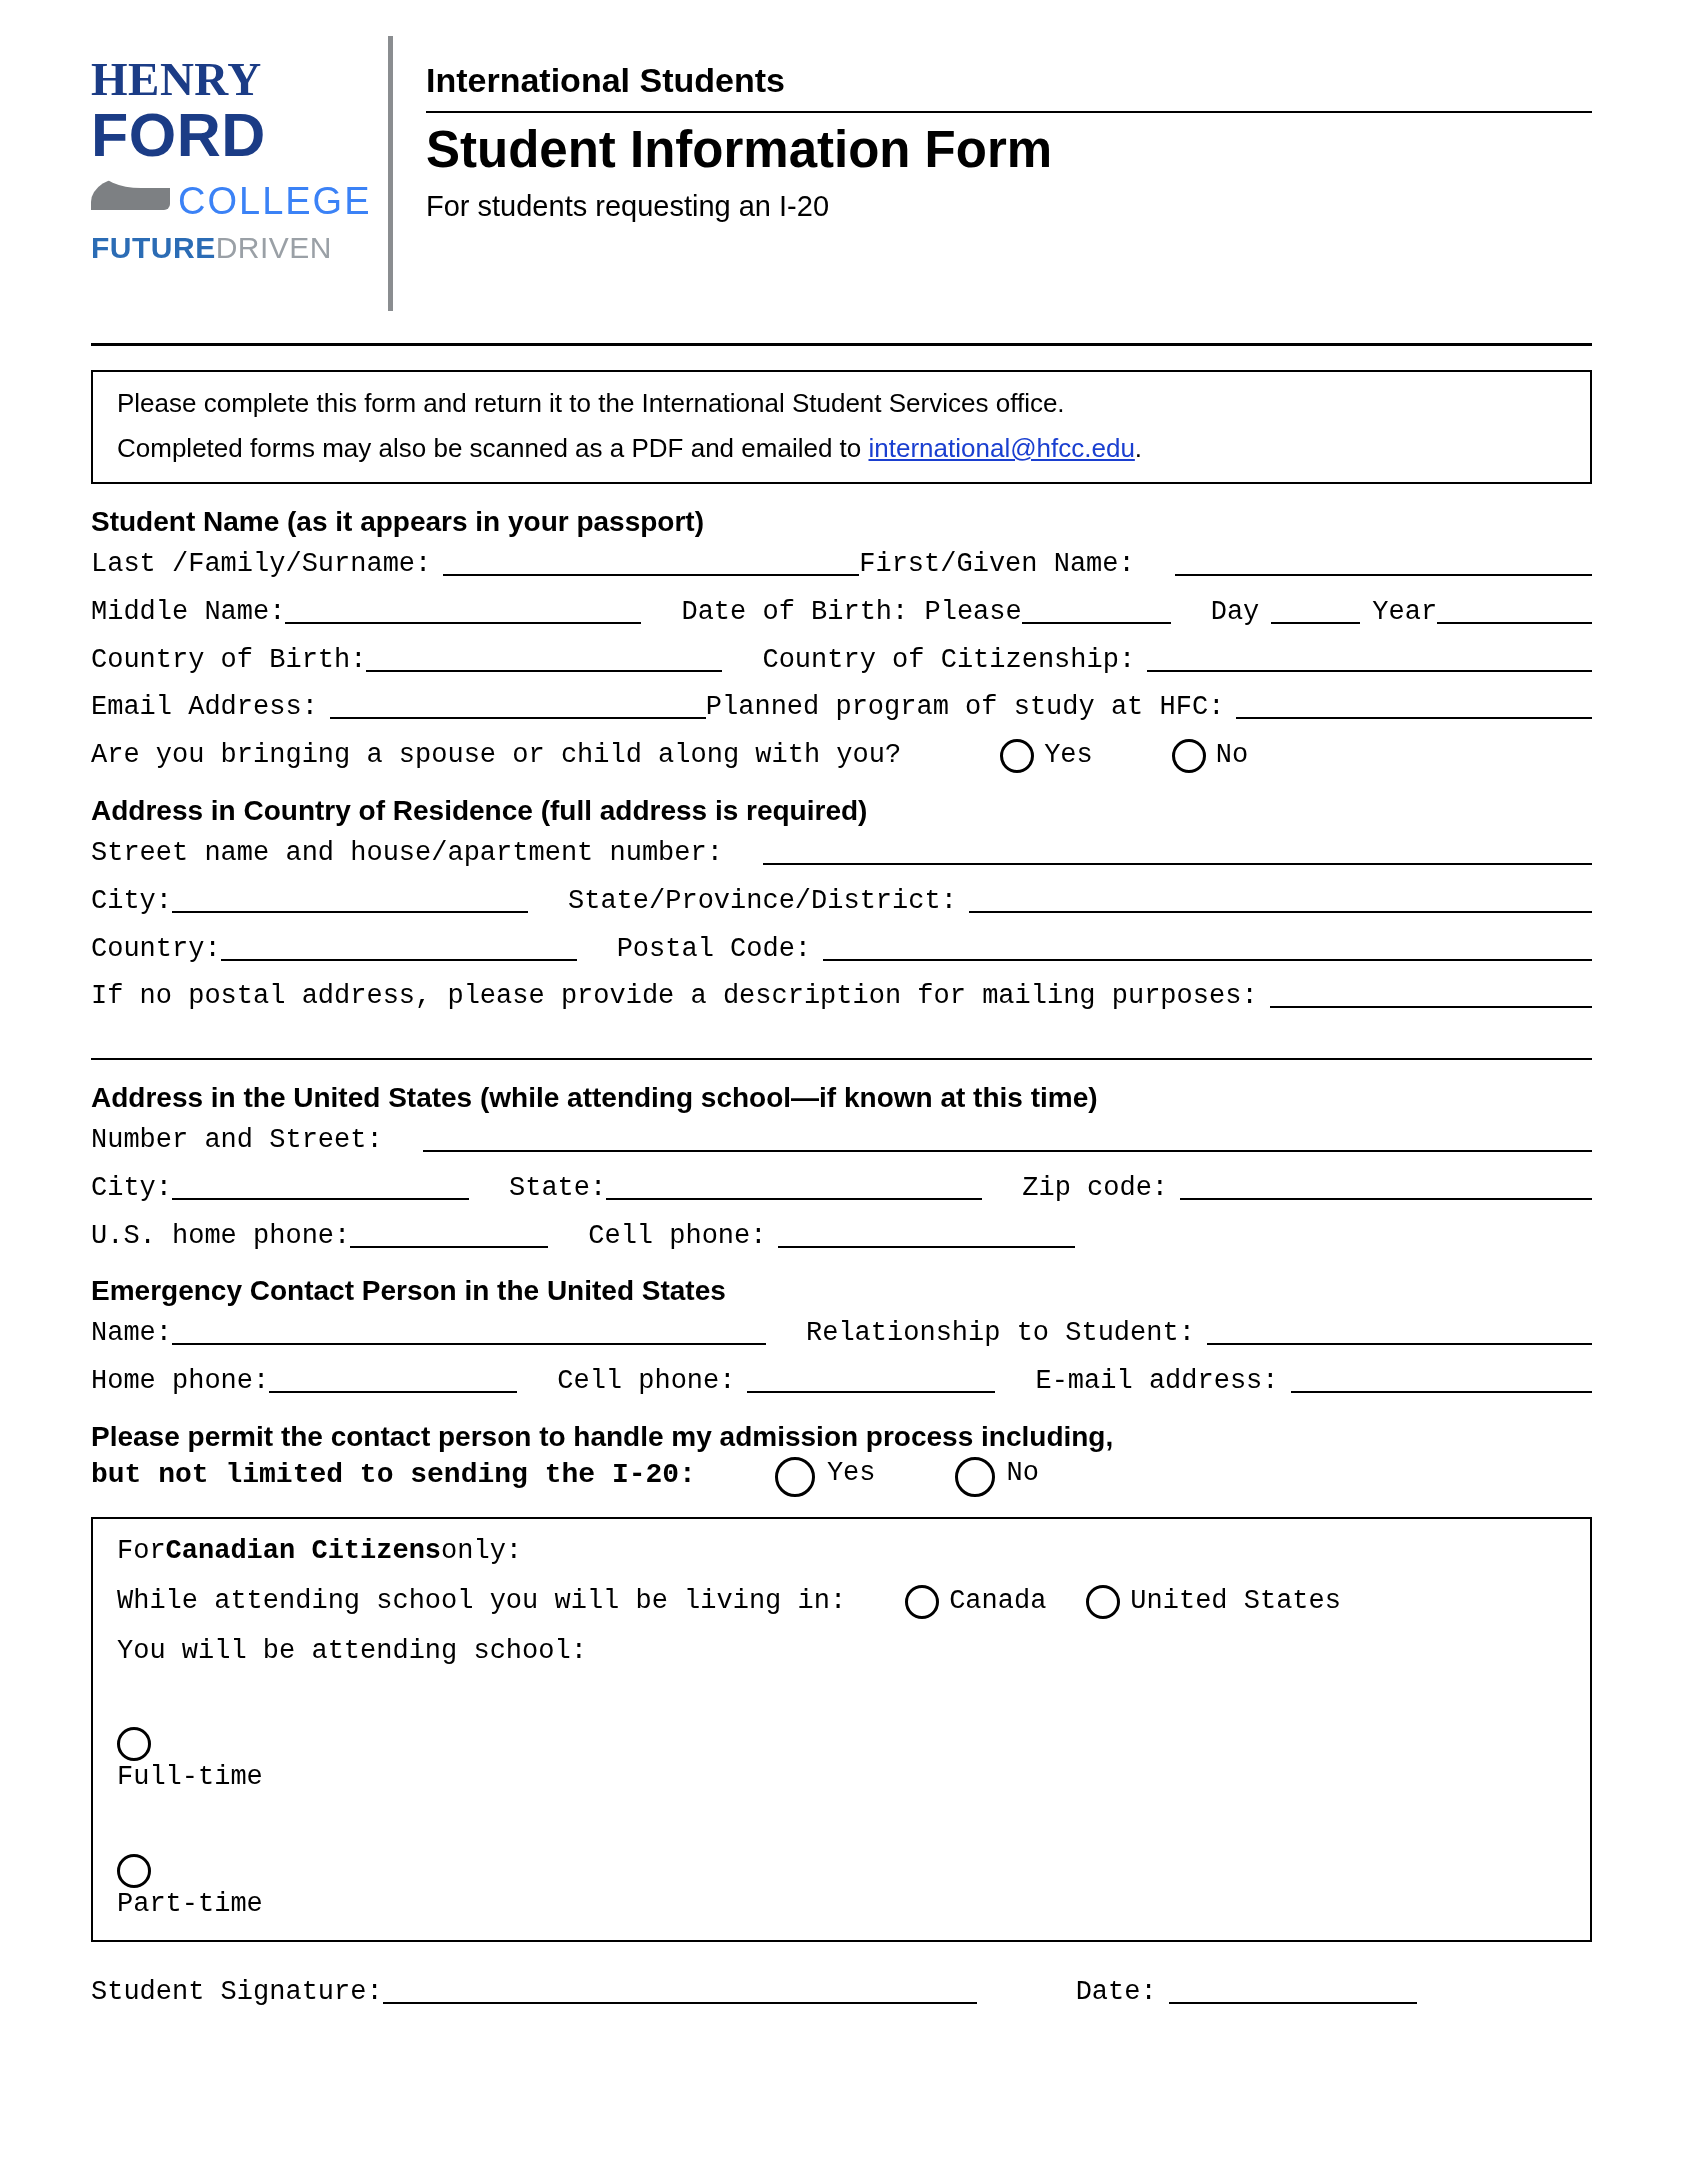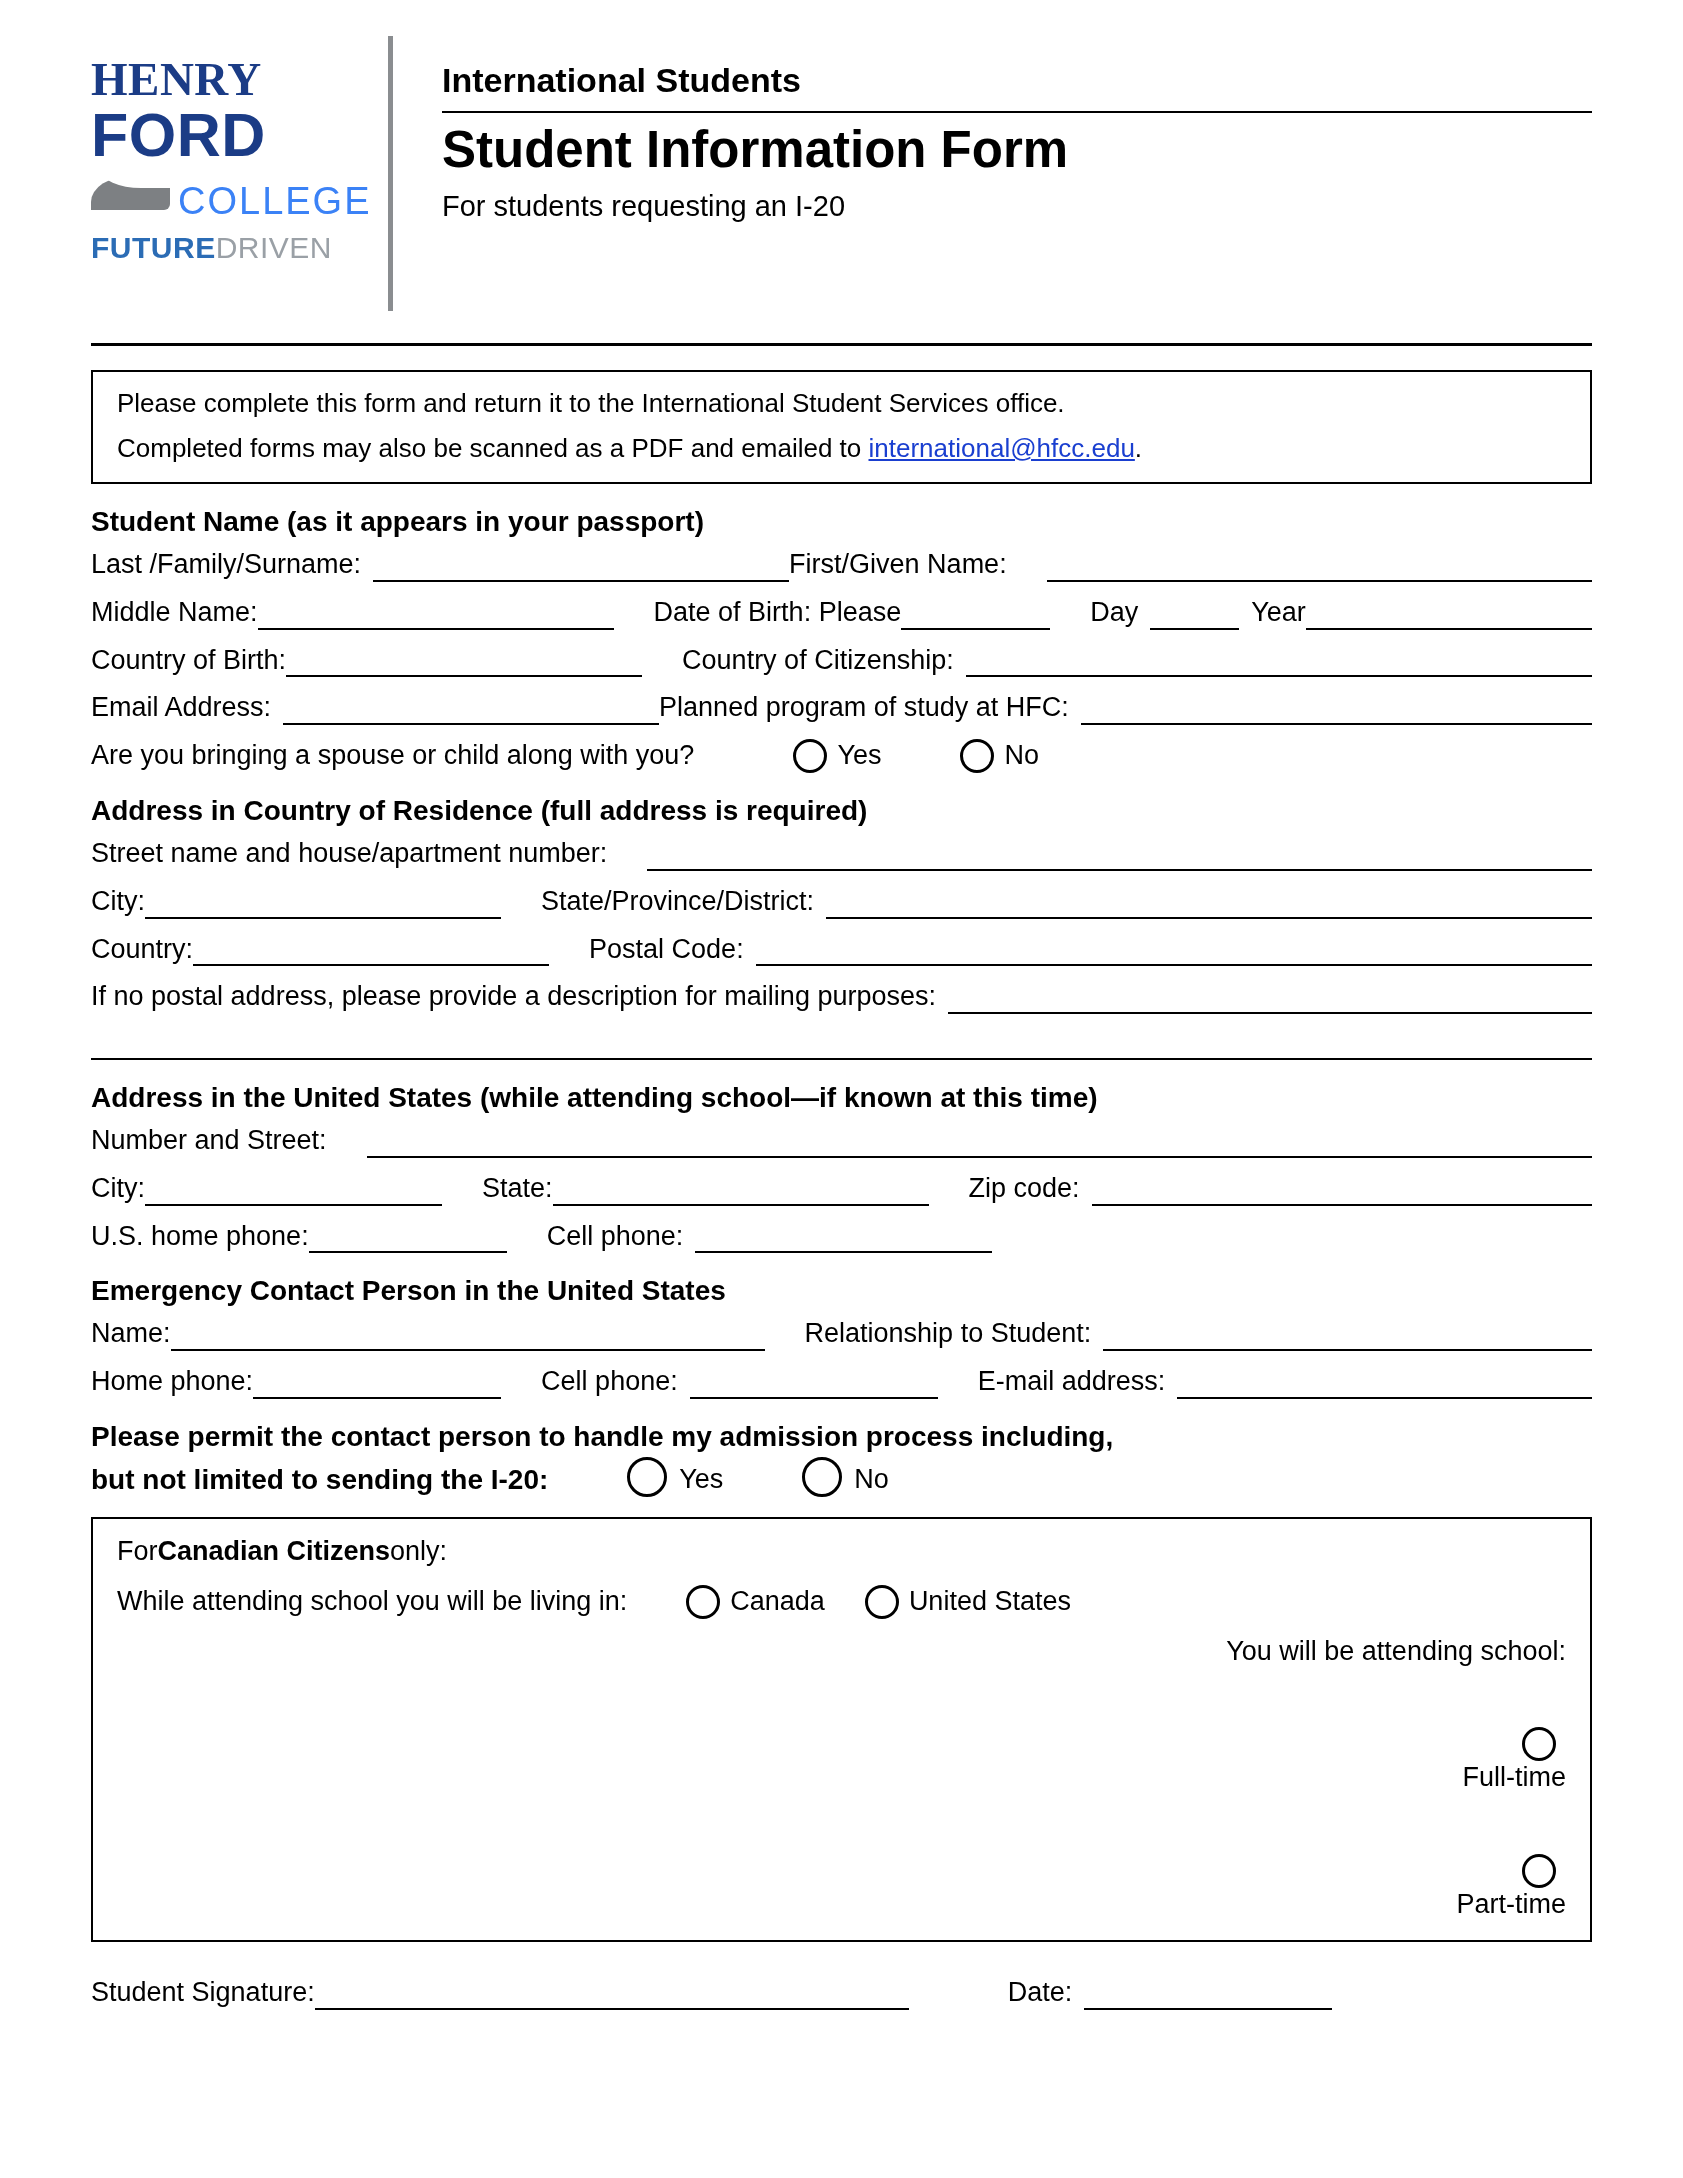--- a/index.html
+++ b/index.html
@@ -101,21 +101,21 @@
 
   .divider-vert {
     width: 5px;
     background: #8a8d90;
     height: 275px;
     margin: 8px 0 0 0;
     flex: 0 0 5px;
   }
   .header-text {
     flex: 1;
-    padding-left: 49px;
+    padding-left: 33px;
     padding-top: 32px;
   }
   .hdr-small {
     font-size: 34px;
     font-weight: bold;
     line-height: 1.2;
   }
   .hdr-rule {
     border-bottom: 2px solid #000;
     margin: 10px 0 8px 0;
@@ -157,23 +157,23 @@
   .section-title {
     font-size: 28px;
     font-weight: bold;
     margin: 22px 0 10px 0;
   }
   .row {
     font-size: 27px;
     line-height: 1.25;
     margin: 0 0 14px 0;
     display: flex;
-    align-items: flex-end;
     flex-wrap: nowrap;
     white-space: nowrap;
+    font-family: Liberation Mono, monospace;
   }
   .lbl { flex: 0 0 auto; }
   .sp { display: inline-block; width: 12px; flex: 0 0 auto; }
   .fill {
     border-bottom: 2px solid #000;
     flex: 1 1 auto;
     height: 26px;
     min-width: 30px;
   }
   .u90  { border-bottom: 2px solid #000; height: 26px; flex: 0 0 89px; }

